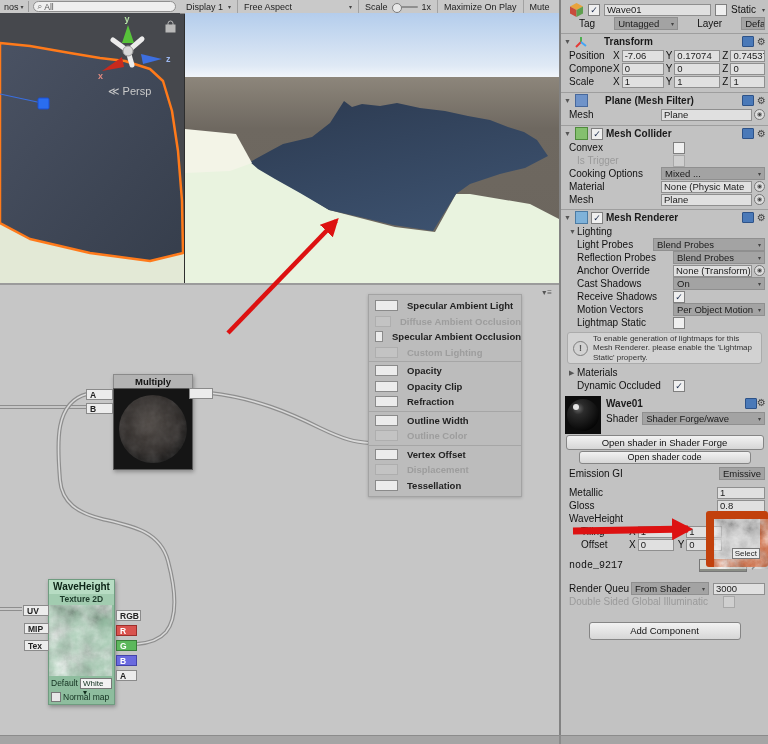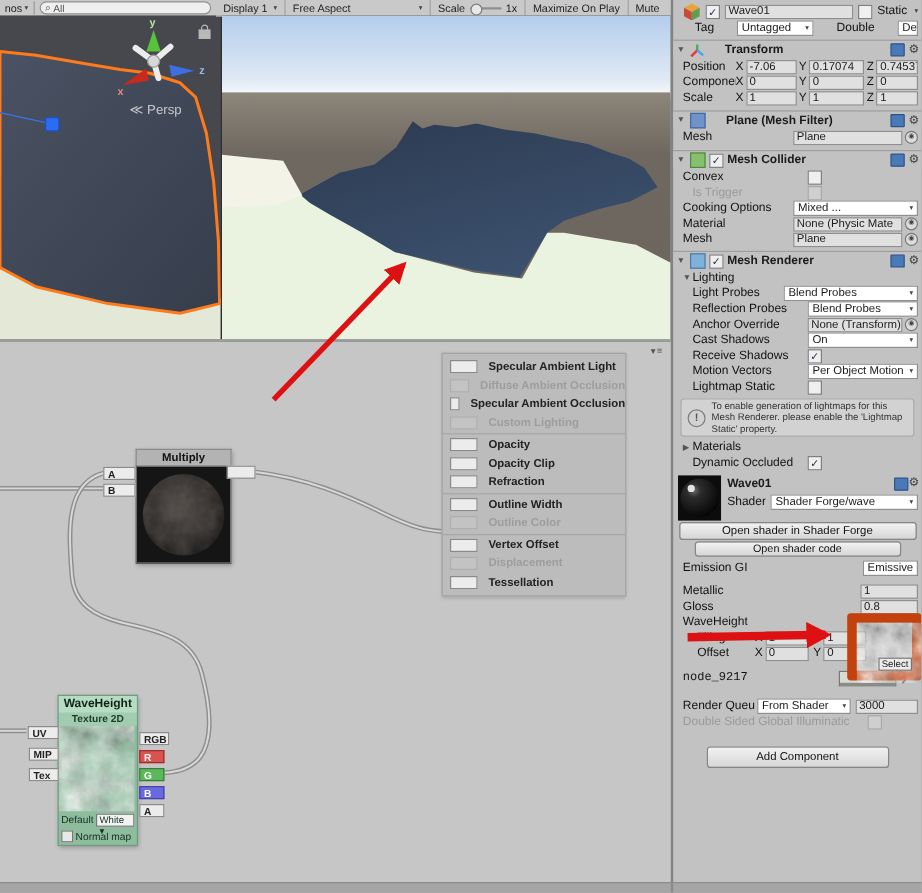--- a/index.html
+++ b/index.html
@@ -50,21 +50,21 @@
   .wv-dd{background:#f2f2f2;border:1px solid #777;font-size:8px;padding:0 2px;height:9px;line-height:9px;}
   .wv-cb{width:8px;height:8px;background:#e8e8e8;border:1px solid #777;display:inline-block;}
   
   .inspector{position:absolute;left:559px;top:0;width:209px;height:735px;background:#c2c2c2;
         border-left:2px solid #828282;box-sizing:border-box;padding-top:2px;overflow:hidden;}
   .irow{display:flex;align-items:center;height:13px;padding-left:8px;padding-right:3px;}
   .ilabel{color:#111;white-space:nowrap;overflow:hidden;}
   .dim{color:#9a9a9a;}
   .ifield{background:#e0e0e0;border:1px solid #8f8f8f;height:10px;line-height:10px;font-size:9.5px;
         padding:0 2px;white-space:nowrap;overflow:hidden;box-sizing:content-box;}
-  .ipopup{background:#ffffff;border:1px solid #8f8f8f;height:11px;display:flex;align-items:center;
+  .ipopup{background:#a3a3a3;border:1px solid #8f8f8f;height:11px;display:flex;align-items:center;
         font-size:9.5px;padding:0 3px;justify-content:space-between;white-space:nowrap;overflow:hidden;}
   .cb{width:10px;height:10px;background:#efefef;border:1px solid #7f7f7f;display:inline-flex;
         align-items:center;justify-content:center;font-size:9px;font-weight:bold;color:#203050;line-height:10px;}
   .cb.off::after{content:"";}
   .cb.dis{background:#cfcfcf;border-color:#a8a8a8;}
   .chdr{display:flex;align-items:center;height:15px;border-top:1px solid #9e9e9e;padding-left:3px;
         font-weight:bold;gap:3px;background:#c2c2c2;}
   .fold{font-size:7px;color:#555;width:8px;}
   .hspace{flex:1;}
   .hicon-book{width:10px;height:9px;background:#4a79b8;border:1px solid #2d5288;border-radius:1px;}
@@ -360,21 +360,21 @@
       <span class="ilabel">Static</span>
       <span class="ddm">▾</span>
     </div>
 
     <div class="irow" style="gap:19px;">
       <span class="ilabel" style="margin-left:10px;">Tag</span>
       <span class="ipopup" style="width:56px;">
           <span>Untagged</span>
           <span class="ddm">▾</span>
         </span>
-      <span class="ilabel">Double</span>
+      <span class="ilabel">Layer</span>
       <span class="ipopup" style="flex:1;">
           <span>Default</span>
           <span class="ddm">▾</span>
         </span>
     </div>
 
     <div class="chdr" style="margin-top:3px;">
       <span class="fold">▼</span>
       <svg width="12" height="12">
         <line x1="6" y1="6" x2="6" y2="1" stroke="#4caf50" stroke-width="2"></line>

